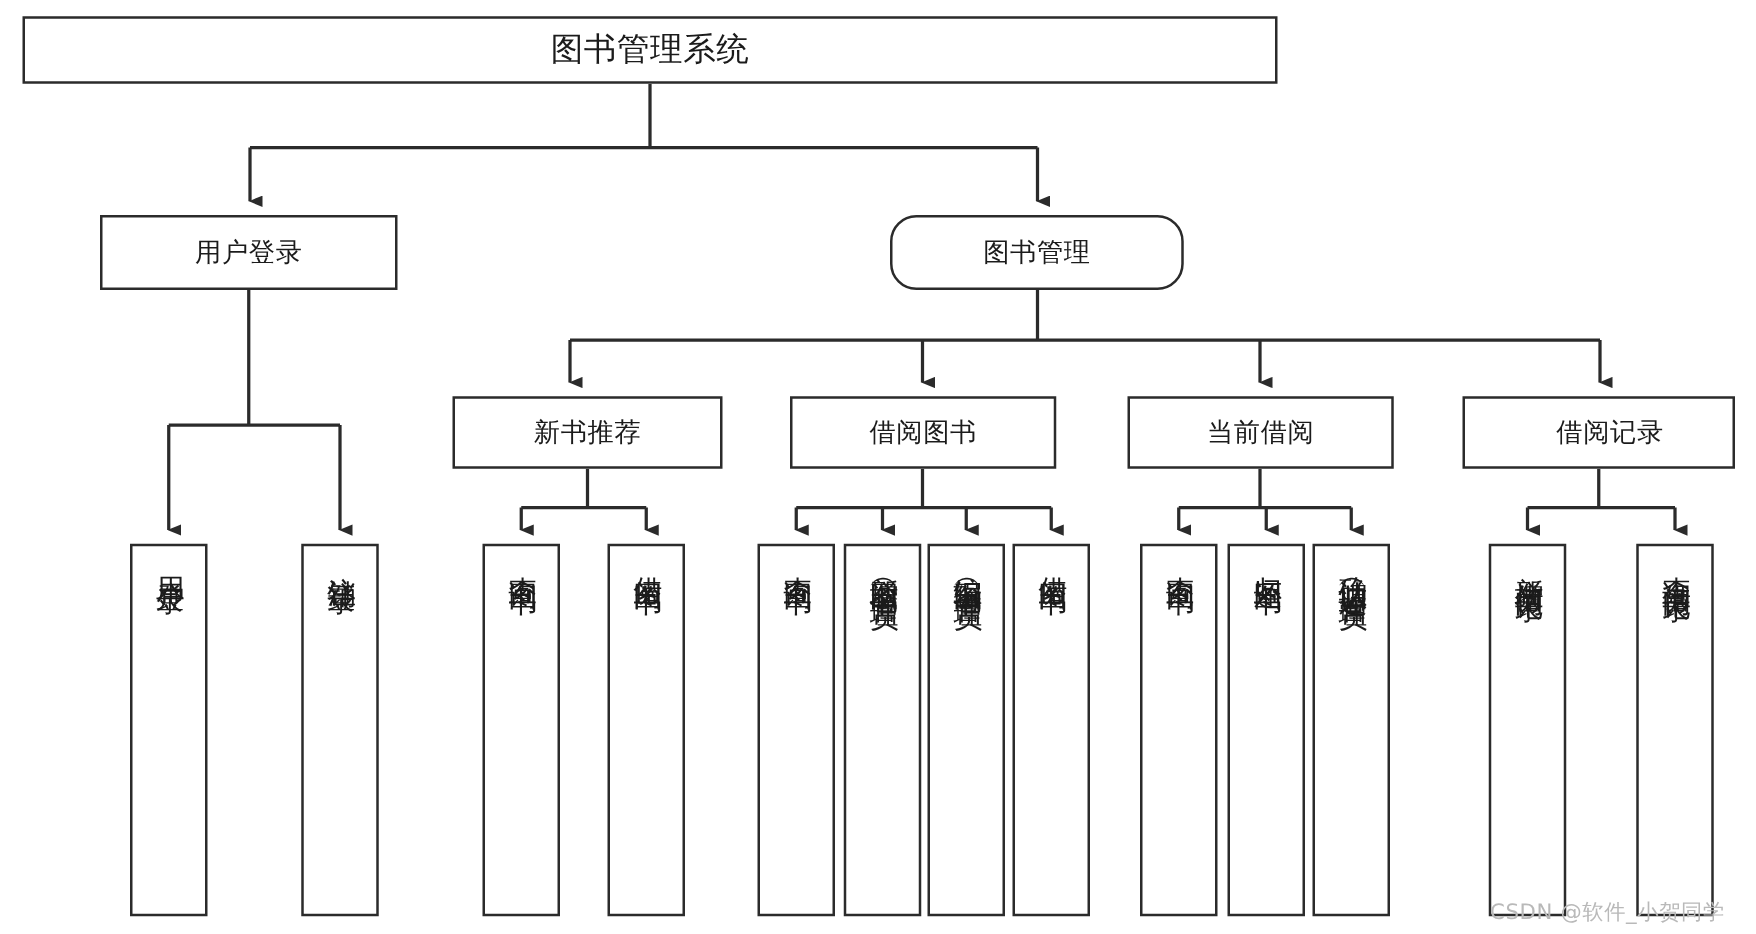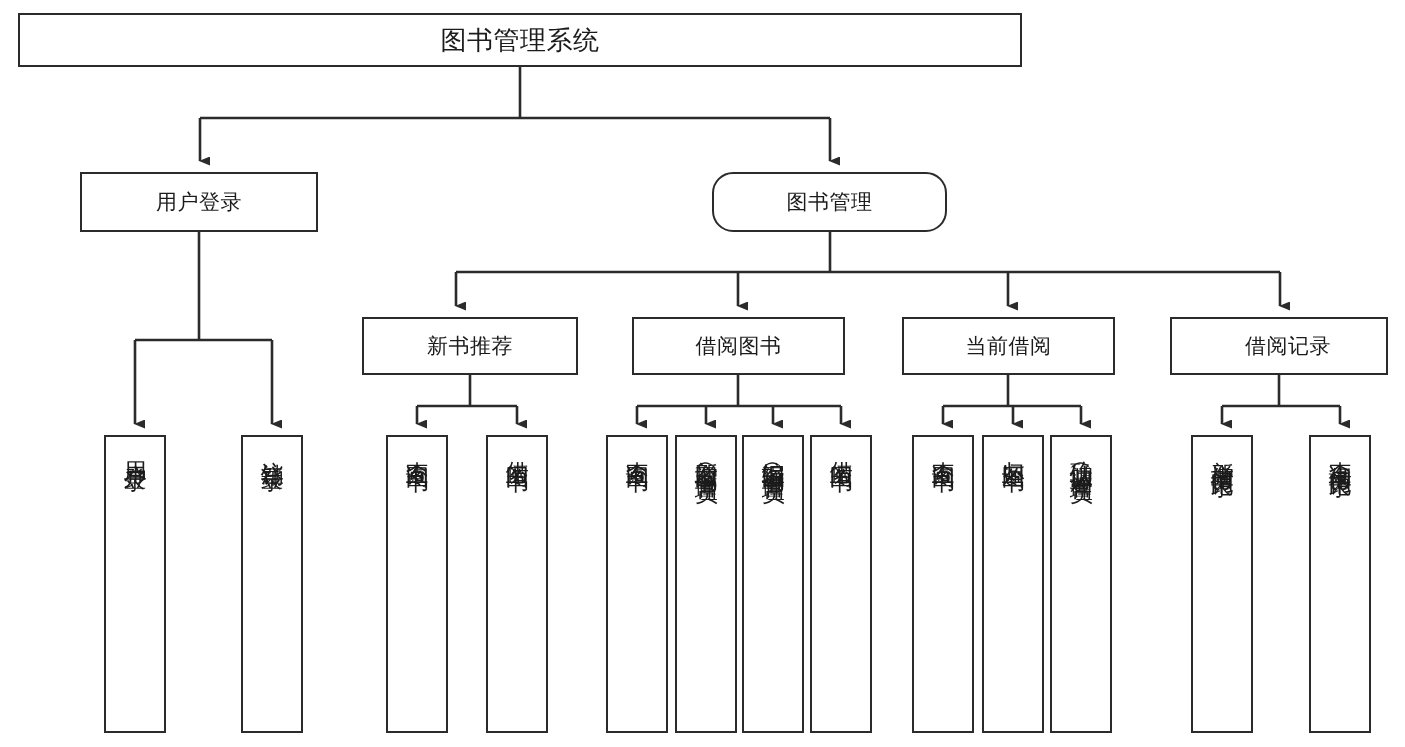--- a/index.html
+++ b/index.html
@@ -176,14 +176,15 @@
   <div class="node vert" style="left: 1050px; top: 435px; width: 62px; height: 298px;">
     <span class="node-label">确认归还（管理员）</span>
   </div>
   <div class="node vert" style="left: 1191px; top: 435px; width: 62px; height: 298px;">
     <span class="node-label">新增借阅记录</span>
   </div>
   <div class="node vert" style="left: 1309px; top: 435px; width: 62px; height: 298px;">
     <span class="node-label">查询借阅记录</span>
   </div>
 
+  <div class="watermark" style="left: 1192px; top: 718px; color: rgb(185, 185, 185);">CSDN @软件_小贺同学</div>
 
 </div>
 
 </body></html>

